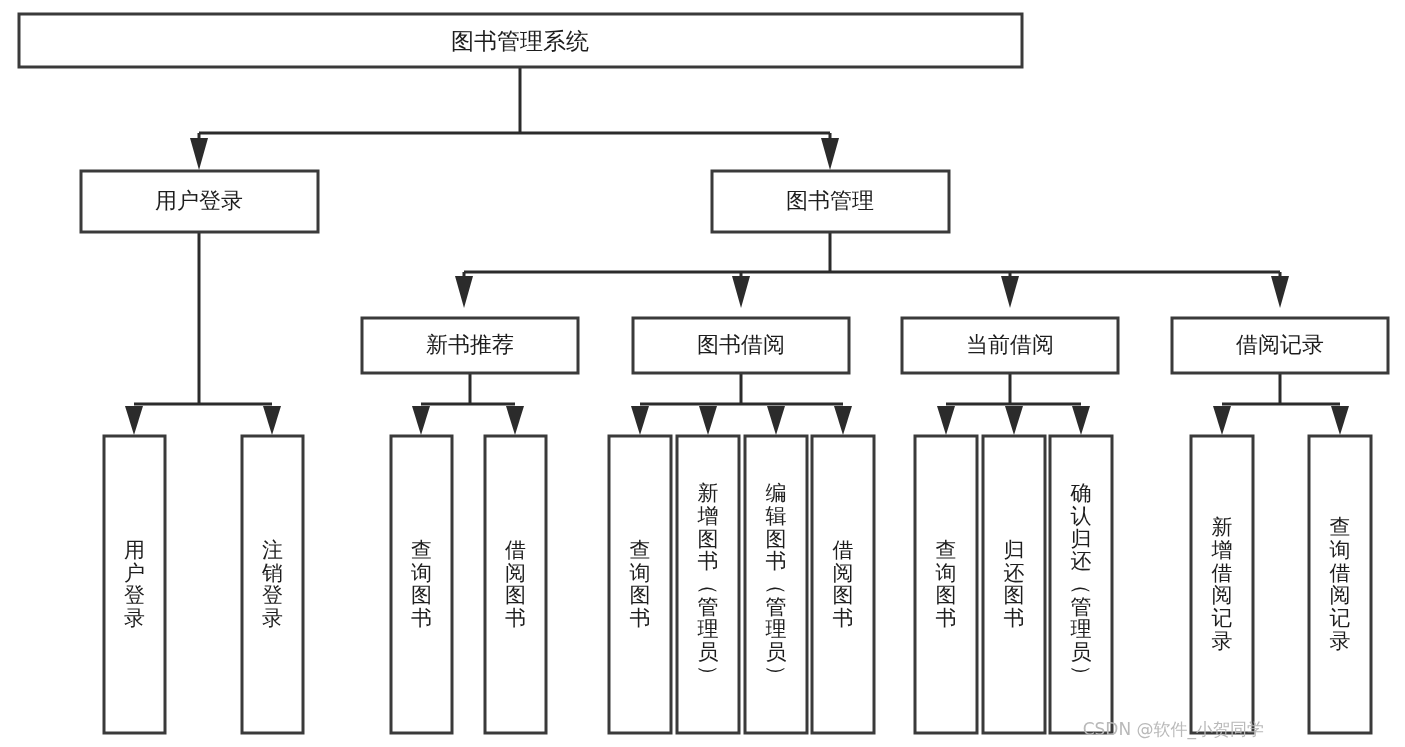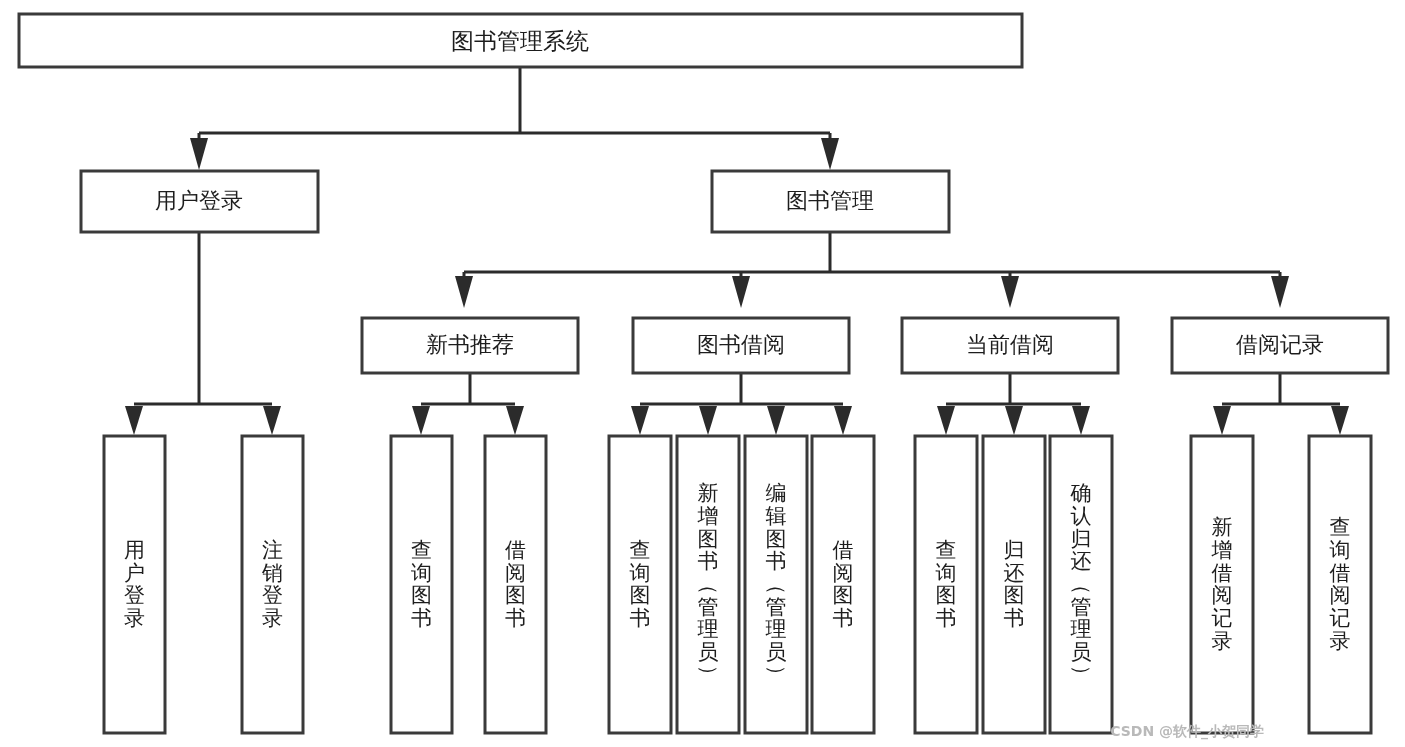--- a/index.html
+++ b/index.html
@@ -73,25 +73,24 @@
     display: block;
     text-align: center;
   }
   .vlabel .rot {
     transform: rotate(90deg);
   }
   .watermark {
     position: absolute;
     right: 8px;
     bottom: 6px;
-    font-size: 14px;
+    font-size: 17px;
     color: #b9b9b9;
     font-family: "DejaVu Sans", "Liberation Sans", sans-serif;
     white-space: nowrap;
-    font-weight: bold;
   }
 </style>
 </head>
 <body>
 
 <div id="diagram-root">
 
   <svg class="diagram" viewBox="0 0 1405 747" xmlns="http://www.w3.org/2000/svg">
 
     <g>

